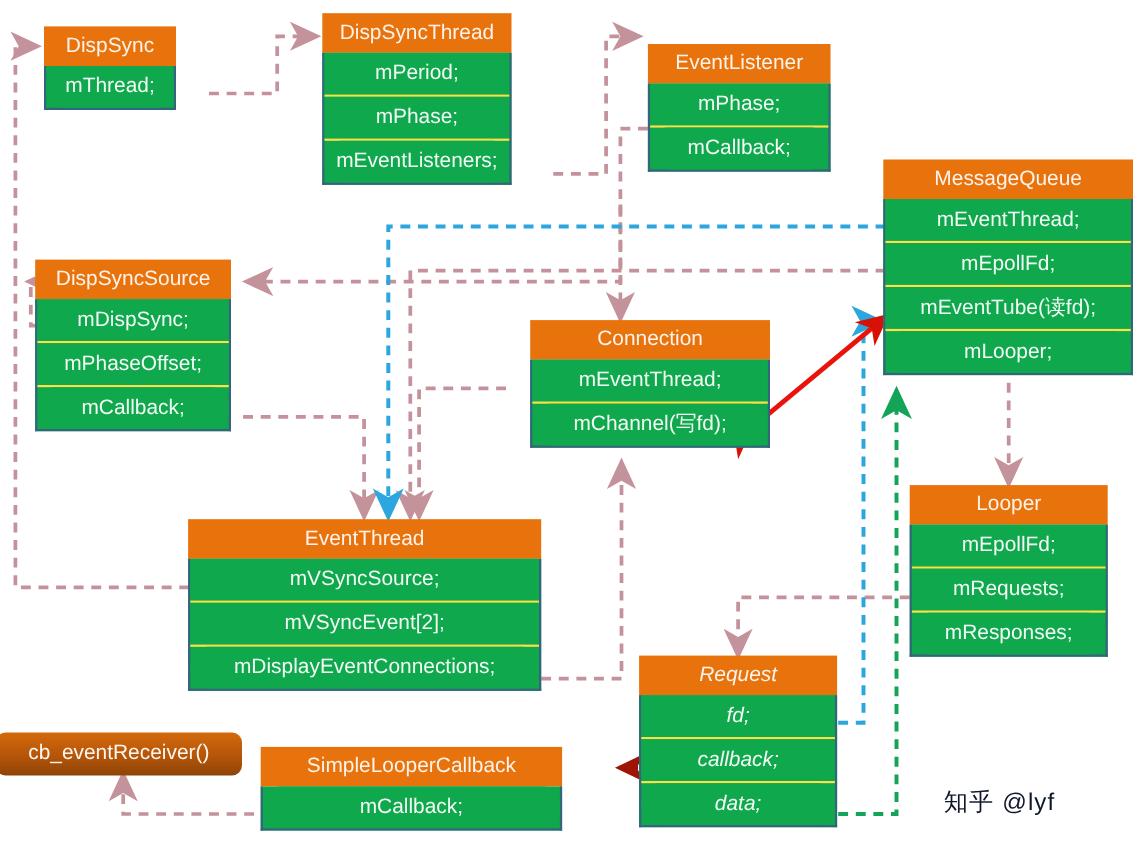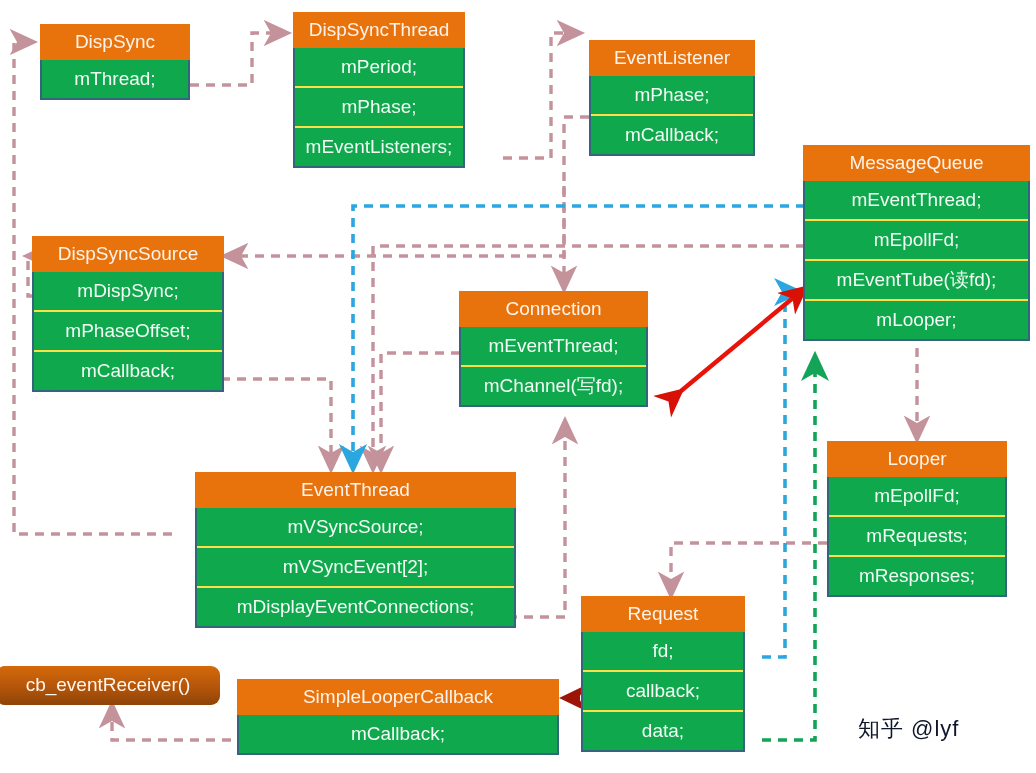--- a/index.html
+++ b/index.html
@@ -150,21 +150,21 @@
 
     <g fill="none" stroke="#E8130B" stroke-width="4.4" stroke-linecap="butt">
       <path d="M681,391 L805,288" marker-start="url(#ah-red-s)" marker-end="url(#ah-red-e)"></path>
     </g>
 
     <g fill="none" stroke="#9E1508" stroke-width="3.6" stroke-linecap="butt">
       <path d="M580,698 L563,698" marker-end="url(#ah-dark)"></path>
     </g>
   </svg>
 
-  <div class="uml-class" style="left:40px; top:24px; width:150px;">
+  <div class="uml-class" style="left:40px; top:24px; width:120px;">
     <div class="uml-header">DispSync</div>
     <div class="uml-fields">
       <div class="uml-field">mThread;</div>
     </div>
   </div>
 
   <div class="uml-class" style="left:293px; top:12px; width:172px;">
     <div class="uml-header">DispSyncThread</div>
     <div class="uml-fields">
       <div class="uml-field">mPeriod;</div>
@@ -184,65 +184,65 @@
   <div class="uml-class" style="left:803px; top:145px; width:227px;">
     <div class="uml-header">MessageQueue</div>
     <div class="uml-fields">
       <div class="uml-field">mEventThread;</div>
       <div class="uml-field">mEpollFd;</div>
       <div class="uml-field">mEventTube(读fd);</div>
       <div class="uml-field">mLooper;</div>
     </div>
   </div>
 
-  <div class="uml-class" style="left:32px; top:236px; width:192px;">
+  <div class="uml-class" style="left:32px; top:236px; width:178px;">
     <div class="uml-header">DispSyncSource</div>
     <div class="uml-fields">
       <div class="uml-field">mDispSync;</div>
       <div class="uml-field">mPhaseOffset;</div>
       <div class="uml-field">mCallback;</div>
     </div>
   </div>
 
-  <div class="uml-class" style="left:459px; top:291px; width:189px;">
+  <div class="uml-class" style="left:482px; top:291px; width:218px;">
     <div class="uml-header">Connection</div>
     <div class="uml-fields">
       <div class="uml-field">mEventThread;</div>
       <div class="uml-field">mChannel(写fd);</div>
     </div>
   </div>
 
-  <div class="uml-class" style="left:171px; top:472px; width:321px;margin-left:24px;">
+  <div class="uml-class" style="left:171px; top:472px; width:321px;">
     <div class="uml-header">EventThread</div>
     <div class="uml-fields">
       <div class="uml-field">mVSyncSource;</div>
       <div class="uml-field">mVSyncEvent[2];</div>
       <div class="uml-field">mDisplayEventConnections;</div>
     </div>
   </div>
 
   <div class="uml-class" style="left:827px; top:441px; width:180px;">
     <div class="uml-header">Looper</div>
     <div class="uml-fields">
       <div class="uml-field">mEpollFd;</div>
       <div class="uml-field">mRequests;</div>
       <div class="uml-field">mResponses;</div>
     </div>
   </div>
 
-  <div class="uml-class" style="left:581px; top:596px; width:164px;">
+  <div class="uml-class" style="left:581px; top:596px; width:180px;font-style:italic;">
     <div class="uml-header">Request</div>
     <div class="uml-fields">
       <div class="uml-field">fd;</div>
       <div class="uml-field">callback;</div>
       <div class="uml-field">data;</div>
     </div>
   </div>
 
-  <div class="uml-class" style="left:237px; top:679px; width:322px;">
+  <div class="uml-class" style="left:237px; top:679px; width:274px;">
     <div class="uml-header">SimpleLooperCallback</div>
     <div class="uml-fields">
       <div class="uml-field">mCallback;</div>
     </div>
   </div>
 
   <div class="pill" style="left:-4px; top:666px; width:224px;">
     <span>cb_eventReceiver()</span>
   </div>
 

